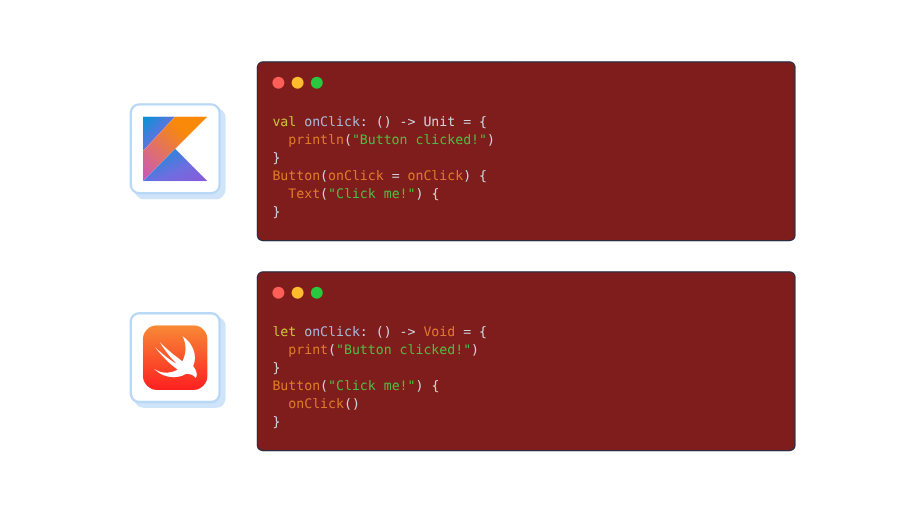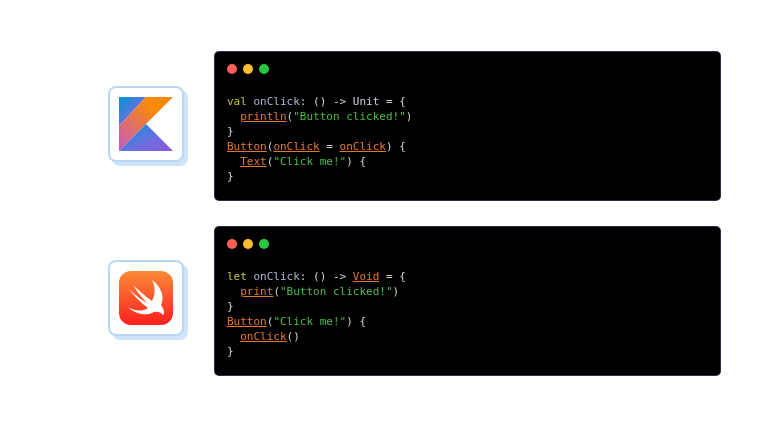--- a/index.html
+++ b/index.html
@@ -1,28 +1,28 @@
 <!DOCTYPE html>
 <html><head>
 <meta charset="utf-8">
 <style>
   html, body { margin:0; padding:0; }
   body { width:770px; height:426px; background:#ffffff; position:relative; overflow:hidden; font-family:"DejaVu Sans Mono", monospace; }
   .logo-card { position:absolute; left:108px; width:76px; height:76px; background:#fff; border:2px solid #b9d8f5; border-radius:8px; box-shadow:4px 4px 0 #cfe4f8; box-sizing:border-box; display:flex; align-items:center; justify-content:center; }
   .logo-card.k { top:86px; }
   .logo-card.s { top:260px; }
-  .panel { position:absolute; left:215px; width:505px; height:148px; background:#000000; border-radius:4px; box-shadow:0 0 0 1px #2a2f45; }
+  .panel { position:absolute; left:215px; width:447px; height:148px; background:#7f1d1d; border-radius:4px; box-shadow:0 0 0 1px #2a2f45; }
   .panel.p1 { top:52px; }
   .panel.p2 { top:227px; height:148px; }
   .dots { position:absolute; left:12px; top:12px; display:flex; gap:6px; }
   .dot { width:10px; height:10px; border-radius:50%; }
   .code { position:absolute; left:12px; top:42px; font-size:11px; line-height:15px; color:#cfd3dc; white-space:pre; }
   .kw { color:#c7c23a; }
   .id { color:#a9b7d6; }
-  .fn { color:#e07a2a;text-decoration:underline; }
+  .fn { color:#e07a2a; }
   .str { color:#4dbb44; }
   .pl { color:#cfd3dc; }
 </style>
 </head>
 <body>
 
 <div class="logo-card k">
   <svg width="54" height="54" viewBox="0 0 54 54">
     <defs>
       <linearGradient id="kg1" x1="0" y1="1" x2="1" y2="0">

